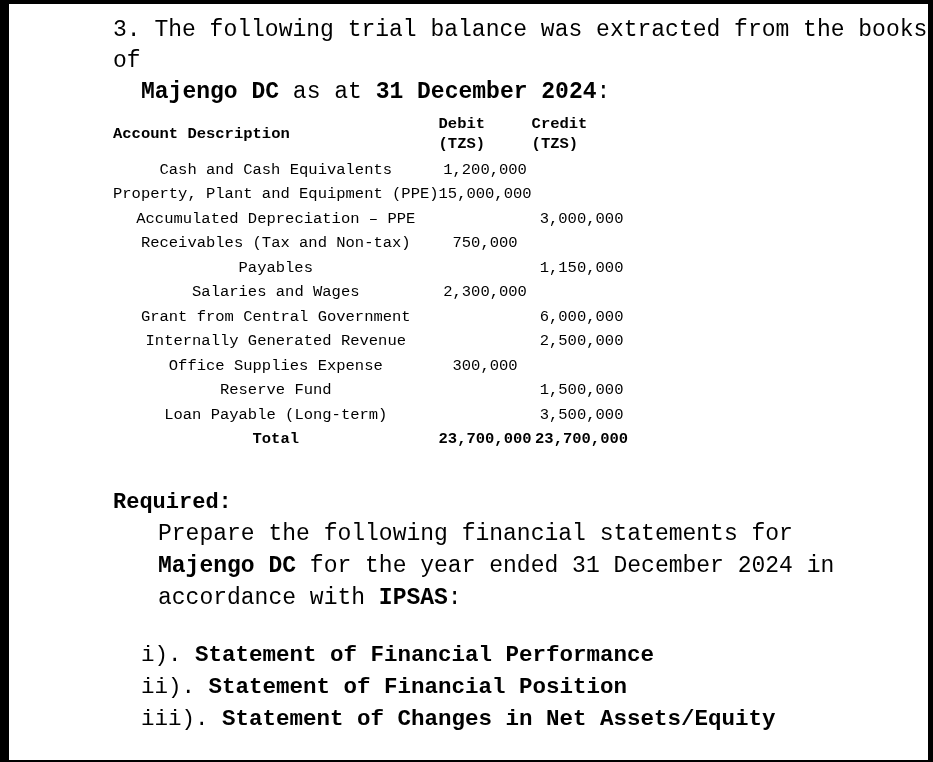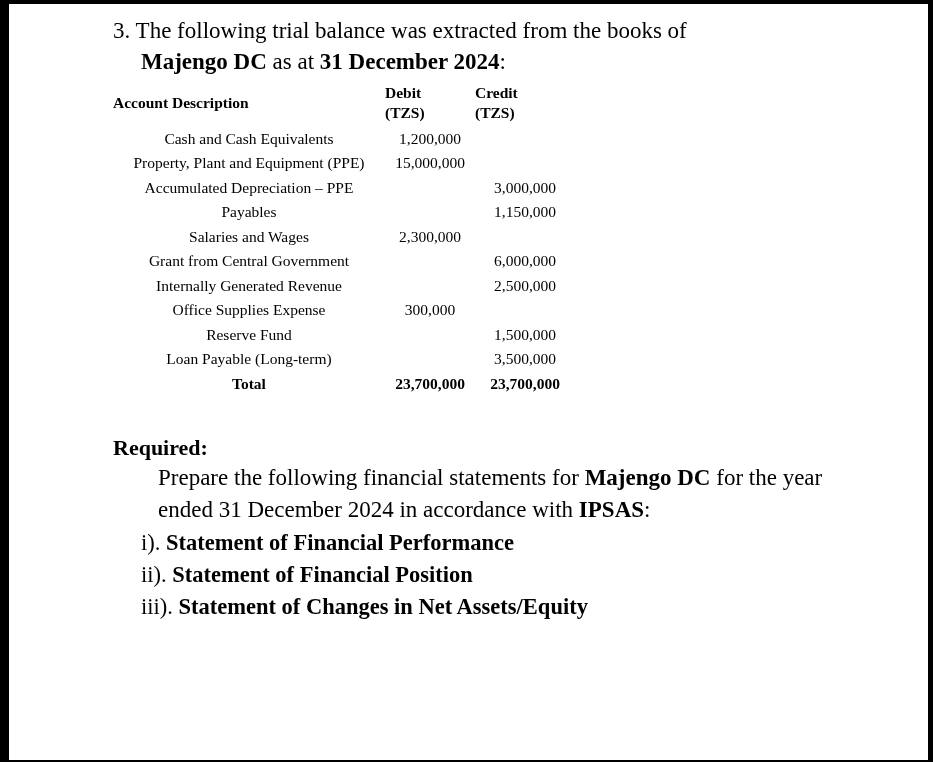--- a/index.html
+++ b/index.html
@@ -3,21 +3,21 @@
 <meta charset="utf-8">
 <style>
   * { box-sizing: border-box; }
   html, body { margin: 0; padding: 0; background: #ffffff; }
   .page {
     position: relative;
     width: 933px;
     height: 762px;
     background: #ffffff;
     color: #000000;
-    font-family: Liberation Serif, serif;
+    font-family: Liberation Mono, monospace;
     border-top: 4px solid #000;
     border-left: 9px solid #000;
     border-right: 5px solid #000;
     border-bottom: 2px solid #000;
     overflow: hidden;
   }
   .content {
     padding: 11px 0 0 104px;
   }
   .q-line1 { font-size: 23px; line-height: 1.35; }
@@ -58,20 +58,21 @@
   .required-intro {
     font-size: 23px;
     line-height: 1.4;
     max-width: 706px;
     margin-left: 45px;
   }
   .req-list {
     padding-left: 28px;
     font-size: 22.5px;
     line-height: 1.42;
+    margin-top: 26px;
   }
   .req-item .prefix { font-weight: normal; }
   .req-item .label  { font-weight: bold; }
 </style>
 </head>
 <body>
 
 <div class="page">
   <div class="content">
 
@@ -111,20 +112,25 @@
           </tr>
           <tr>
             <td>Property, Plant and Equipment (PPE)</td>
             <td>15,000,000</td>
             <td></td>
           </tr>
           <tr>
             <td>Accumulated Depreciation – PPE</td>
             <td></td>
             <td>3,000,000</td>
+          </tr>
+          <tr>
+            <td>Receivables (Tax and Non-tax)</td>
+            <td>750,000</td>
+            <td></td>
           </tr>
           <tr>
             <td>Payables</td>
             <td></td>
             <td>1,150,000</td>
           </tr>
           <tr>
             <td>Salaries and Wages</td>
             <td>2,300,000</td>
             <td></td>

